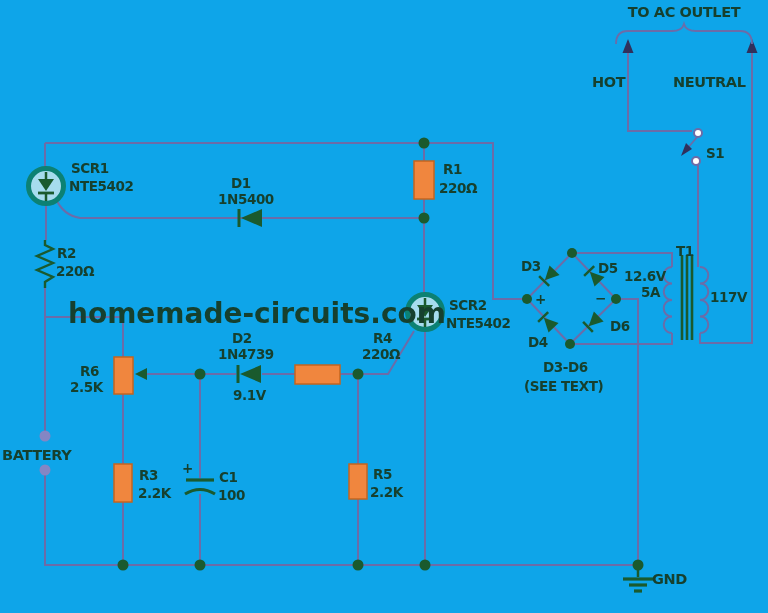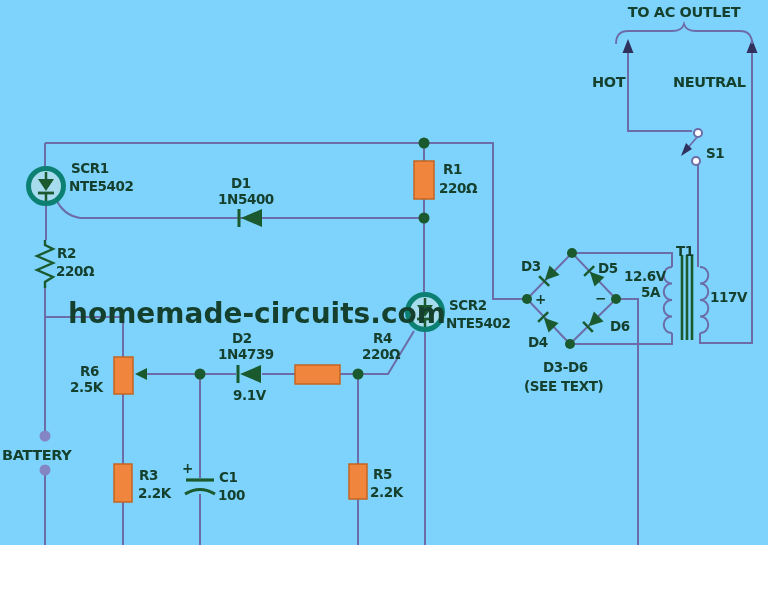--- a/index.html
+++ b/index.html
@@ -1,16 +1,16 @@
 <!DOCTYPE html>
 <html><head>
 <meta charset="utf-8">
 <style>
   html,body{margin:0;padding:0;background:#ffffff;}
-  .stage{position:relative;width:768px;height:545px;background:#7dd3fc;overflow:hidden;
+  .stage{position:relative;width:768px;height:613px;background:#0ea5e9;overflow:hidden;
          font-family:"DejaVu Sans","Liberation Sans",sans-serif;}
   svg{position:absolute;left:0;top:0;}
   text{font-family:"DejaVu Sans","Liberation Sans",sans-serif;font-weight:bold;
        fill:#16402e;letter-spacing:-0.4px;}
   .lbl{font-size:13.5px;}
   .big{font-size:14.5px;}
   .wm{font-size:28px;letter-spacing:0px;}
   .wire{stroke:#6c6ca8;stroke-width:2;fill:none;}
   .wirethin{stroke:#6c6ca8;stroke-width:1.8;fill:none;}
   .grn{stroke:#1a5a2e;fill:none;}

